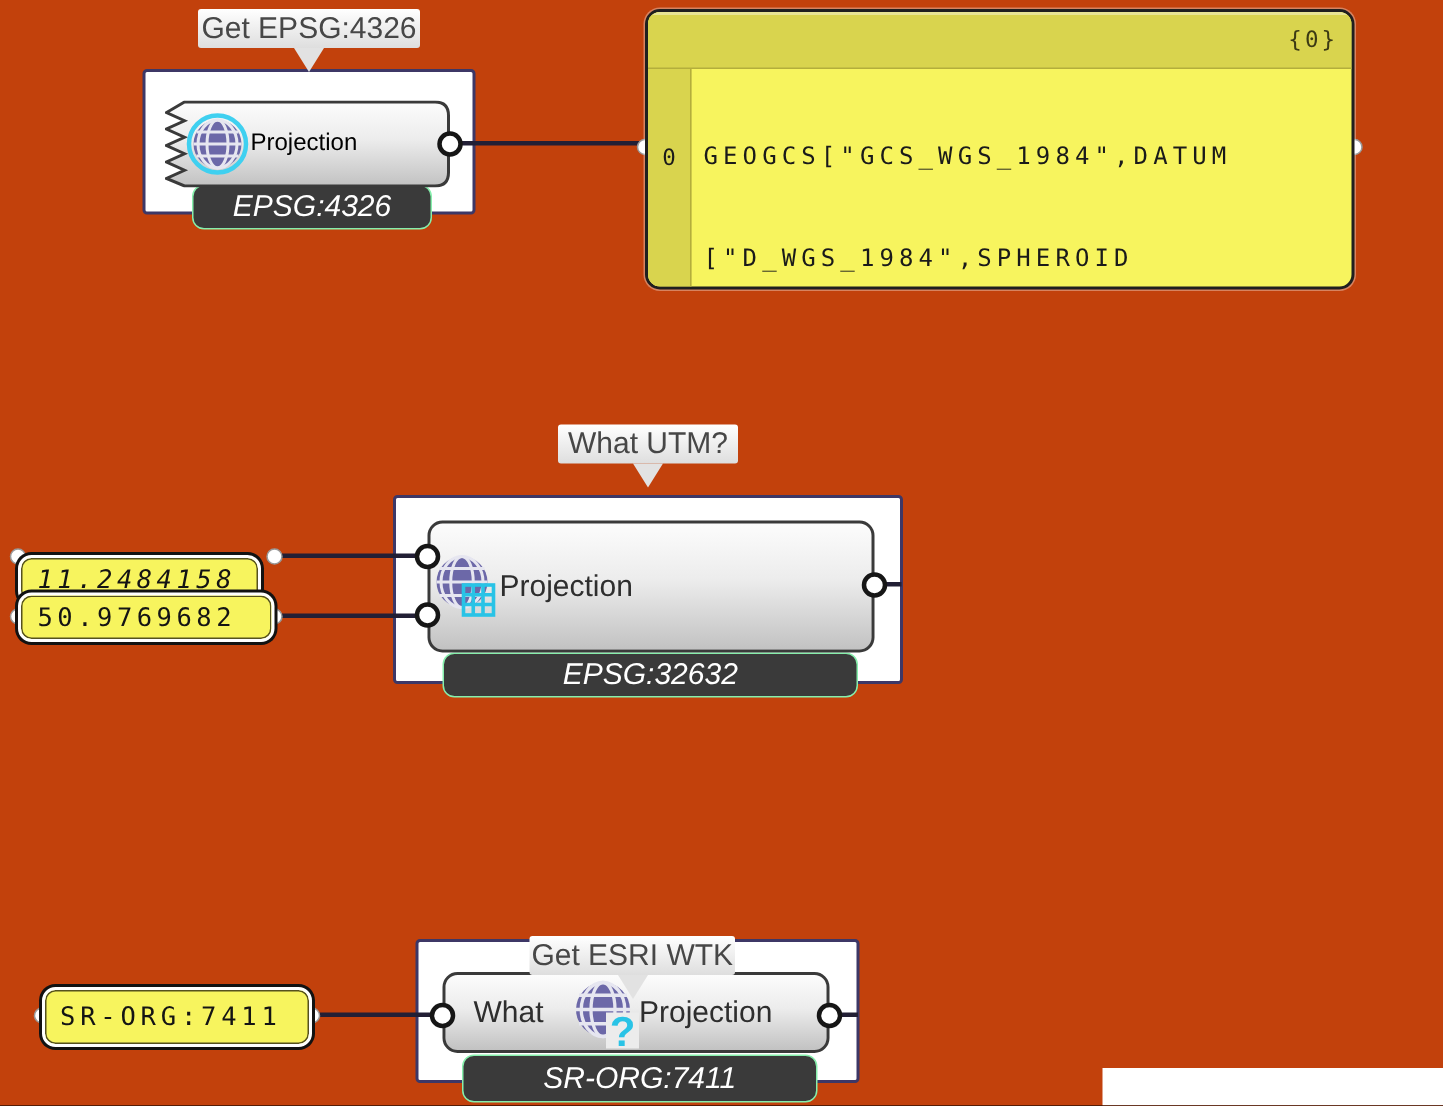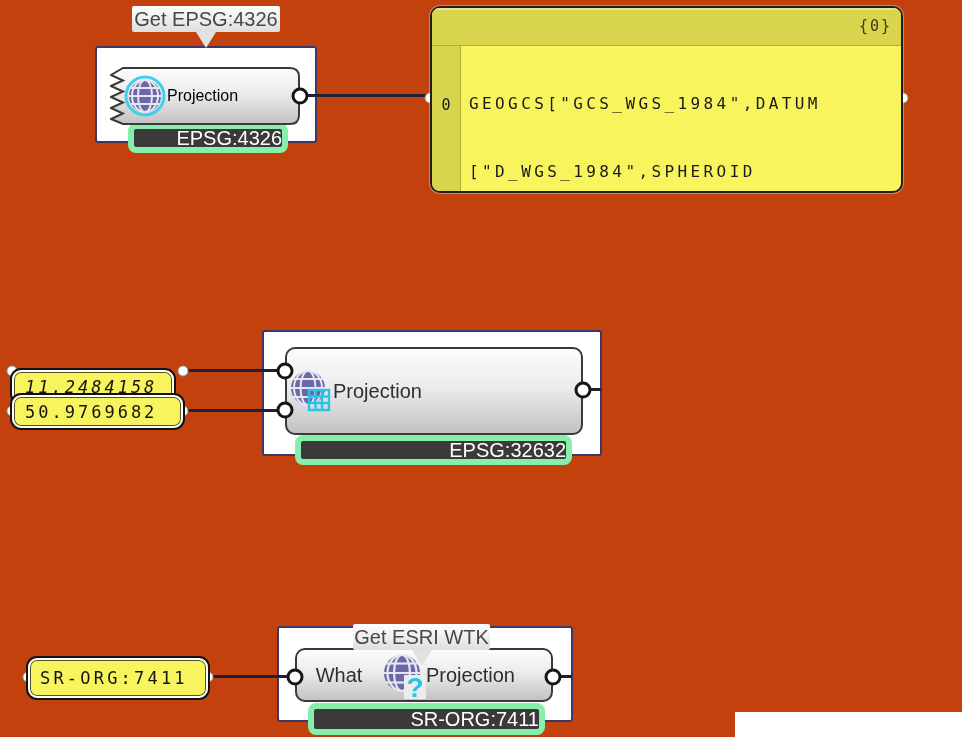--- a/index.html
+++ b/index.html
@@ -7,23 +7,23 @@
           font-family:"Liberation Sans",sans-serif;padding-left:30px;}
 
   
   .group{position:absolute;background:#fff;border:2px solid #3d3766;border-radius:3px;
          box-sizing:border-box;z-index:1;}
 
   
   .wire{position:absolute;height:3px;background:#221f35;z-index:2;}
 
   
-  .badge{position:absolute;background:#3a3a3a;border:6px solid #86efac;border-radius:8px;
-         color:#fff;font-size:20px;display:flex;align-items:center;justify-content:flex-end;
-         box-sizing:border-box;z-index:3;}
+  .badge{position:absolute;background:#3a3a3a;border:1px solid #86efac;border-radius:8px;
+         color:#fff;font-size:20px;display:flex;align-items:center;justify-content:center;
+         box-sizing:border-box;z-index:3;font-style:italic;}
 
   
   .comp{position:absolute;background:linear-gradient(180deg,#fcfcfc 0%,#ececec 45%,#c2c2c2 100%);
         border:2px solid #3a3a3a;border-radius:10px;box-sizing:border-box;z-index:5;
         display:flex;align-items:center;color:#2e2e2e;font-size:20px;}
   .comp-label{text-align:left;}
 
   
   .cport{position:absolute;width:11px;height:11px;border-radius:50%;background:#fff;
          border:3px solid #161616;transform:translate(-50%,-50%);z-index:6;}
@@ -131,20 +131,24 @@
   <div class="pport" style="left:183px;top:371px;"></div>
   <div class="ypanel" style="left:12px;top:370px;width:162px;height:33px;font-size:17px;letter-spacing:3px;padding-left:11px;font-style:italic;">
     <span>11.2484158</span>
   </div>
   <div class="pport" style="left:12px;top:411px;"></div>
   <div class="pport" style="left:183px;top:411px;"></div>
   <div class="ypanel" style="left:12px;top:395px;width:171px;height:33px;font-size:17px;letter-spacing:3px;padding-left:11px;">
     <span>50.9769682</span>
   </div>
 
+  <div class="tooltip" style="left:372px;top:283px;width:120px;height:26px;">
+    <span>What UTM?</span>
+    <div class="tip"></div>
+  </div>
 
   <div class="comp" style="left:285px;top:347px;width:298px;height:88px;">
     <svg class="icon" width="46" height="50" viewBox="0 0 46 50">
       <circle cx="21" cy="22" r="17" fill="#6c68a8"></circle>
       <g fill="none" stroke="#e6e6f0" stroke-width="2">
         <ellipse cx="21" cy="22" rx="7.5" ry="17"></ellipse>
         <ellipse cx="21" cy="22" rx="14" ry="17"></ellipse>
         <line x1="4" y1="22" x2="38" y2="22"></line>
         <line x1="6" y1="13" x2="36" y2="13"></line>
         <line x1="6" y1="31" x2="36" y2="31"></line>

